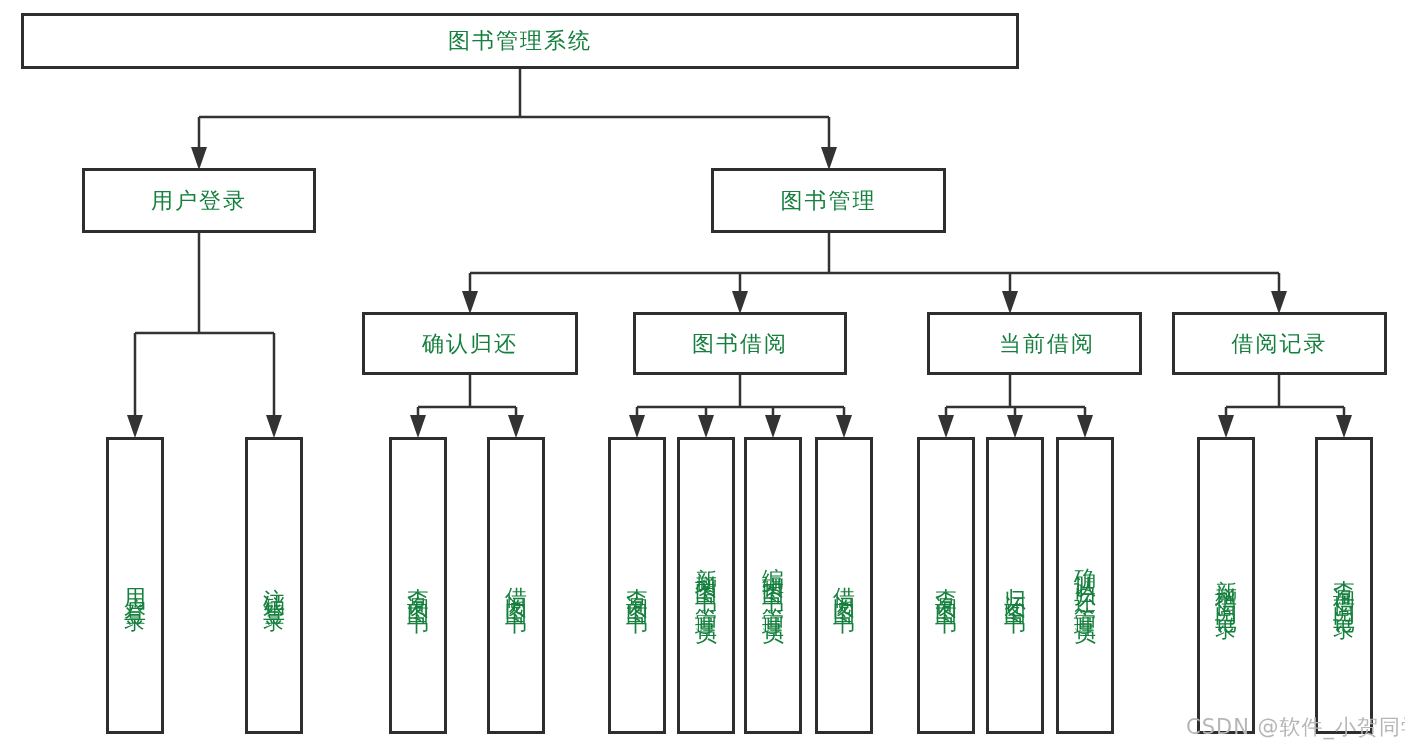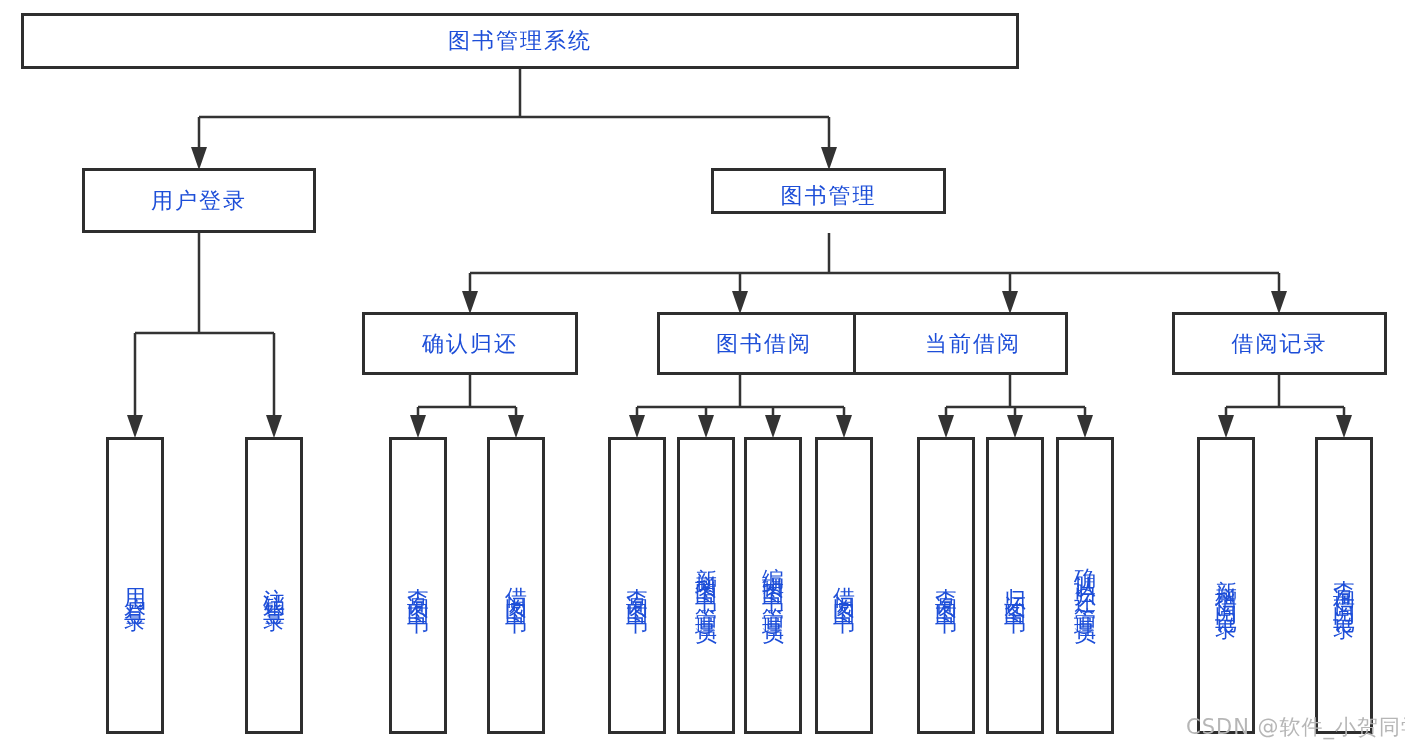--- a/index.html
+++ b/index.html
@@ -23,21 +23,21 @@
     z-index: 1;
   }
   .box {
     position: absolute;
     box-sizing: border-box;
     border: 3px solid #2e2e2e;
     background: #ffffff;
     display: flex;
     align-items: center;
     justify-content: center;
-    color: #1d4ed8;
+    color: #15803d;
     z-index: 2;
   }
   .hbox {
     font-size: 22px;
     letter-spacing: 2px;
     white-space: nowrap;
   }
   .vbox {
     writing-mode: vertical-rl;
     text-orientation: mixed;
@@ -52,24 +52,24 @@
     font-size: 21px;
     letter-spacing: 1px;
     color: #b6b6b6;
     white-space: nowrap;
     z-index: 5;
   }
 
   
   .n-root { left: 21px;  top: 13px;  width: 998px; height: 56px; }
   .n-l2a  { left: 82px;  top: 168px; width: 234px; height: 65px; }
-  .n-l2b  { left: 711px; top: 168px; width: 235px; height: 46px; align-items: flex-end; }
+  .n-l2b  { left: 711px; top: 168px; width: 235px; height: 65px; }
   .n-l3a  { left: 362px;  top: 312px; width: 216px; height: 63px; }
-  .n-l3b  { left: 633px;  top: 312px; width: 214px; height: 63px; margin-left: 24px; }
-  .n-l3c  { left: 853px;  top: 312px; width: 215px; height: 63px; padding-left: 25px; }
+  .n-l3b  { left: 633px;  top: 312px; width: 214px; height: 63px; }
+  .n-l3c  { left: 927px;  top: 312px; width: 215px; height: 63px; padding-left: 25px; }
   .n-l3d  { left: 1172px; top: 312px; width: 215px; height: 63px; }
   .leaf   { top: 437px; width: 58px; height: 297px; }
   .f1  { left: 106px; }
   .f2  { left: 245px; }
   .f3  { left: 389px; }
   .f4  { left: 487px; }
   .f5  { left: 608px; }
   .f6  { left: 677px; }
   .f7  { left: 744px; }
   .f8  { left: 815px; }

